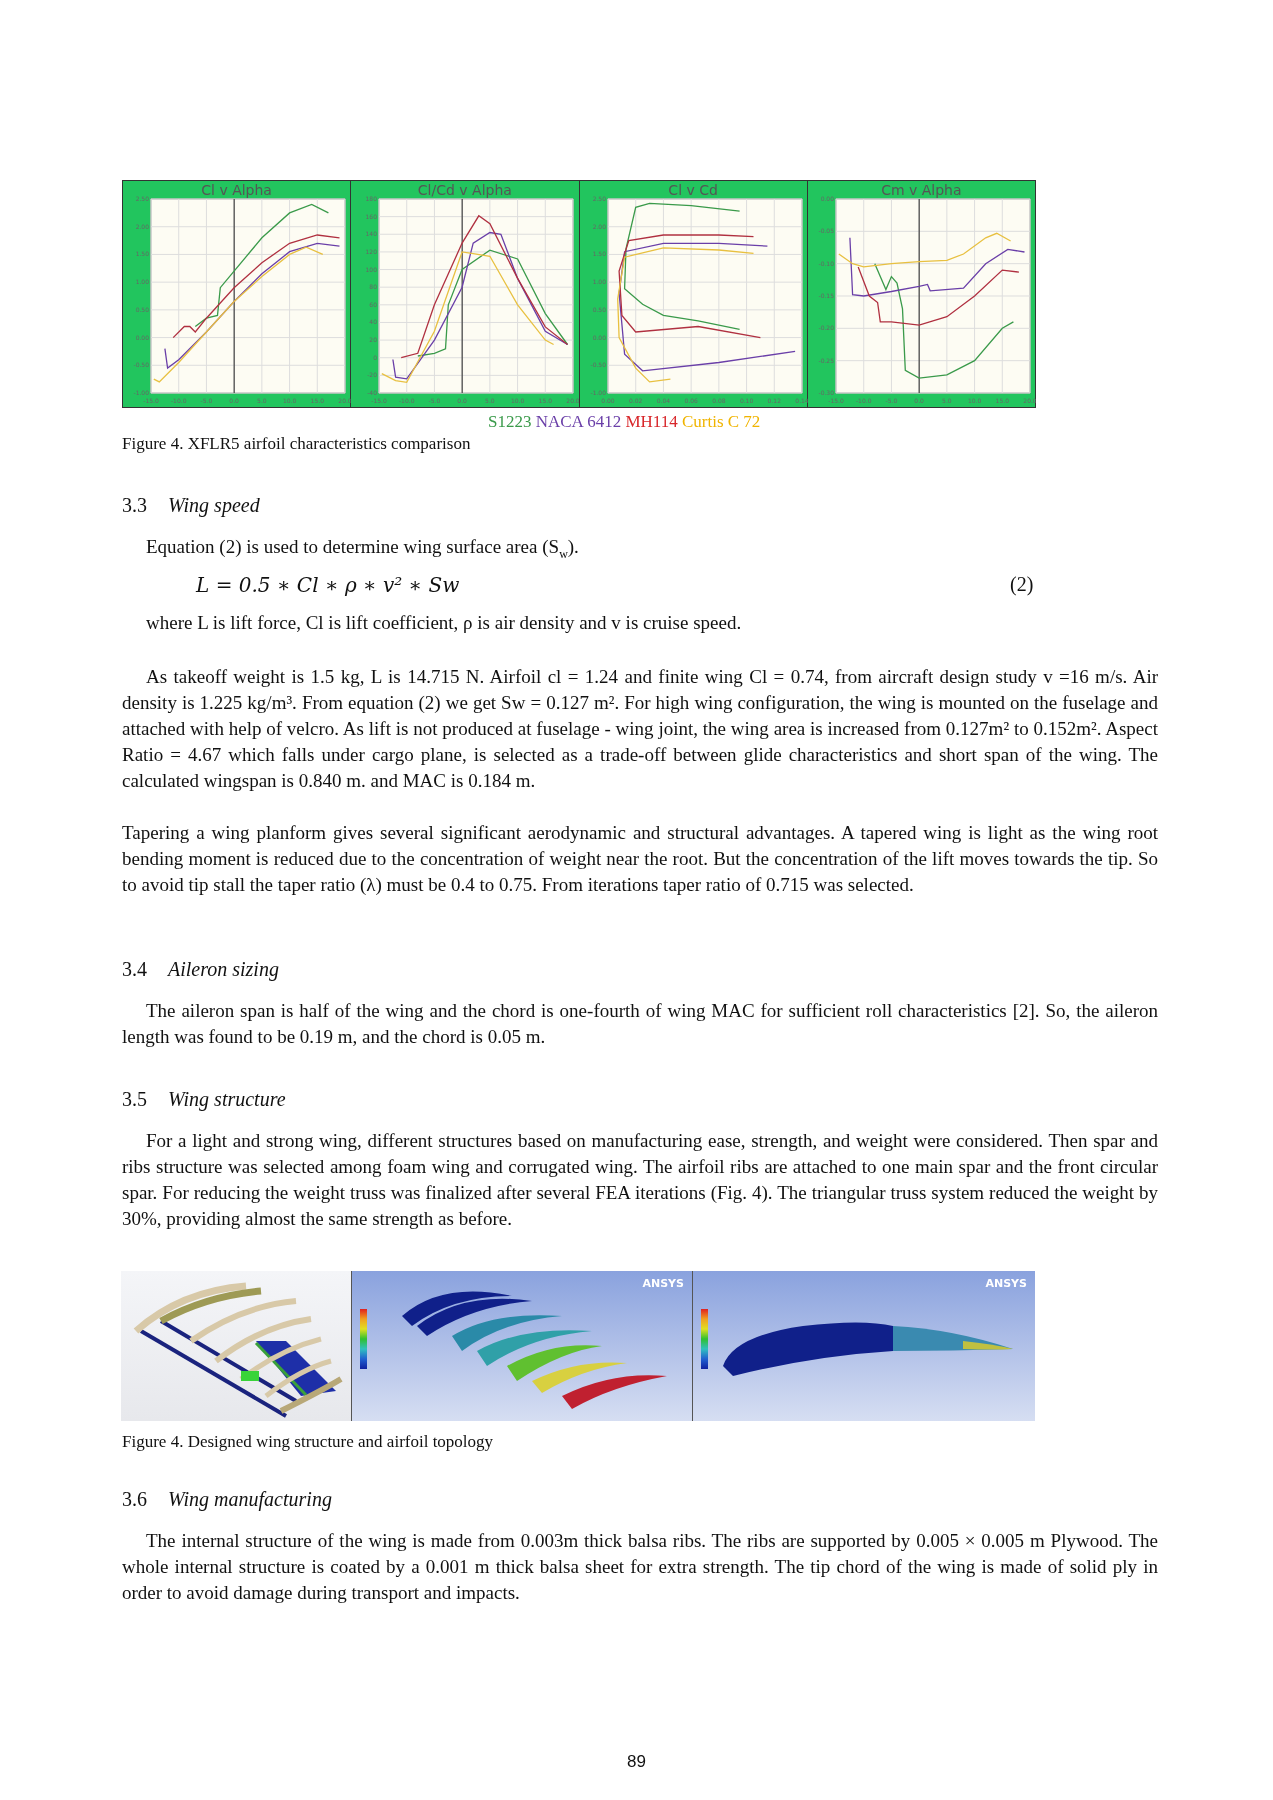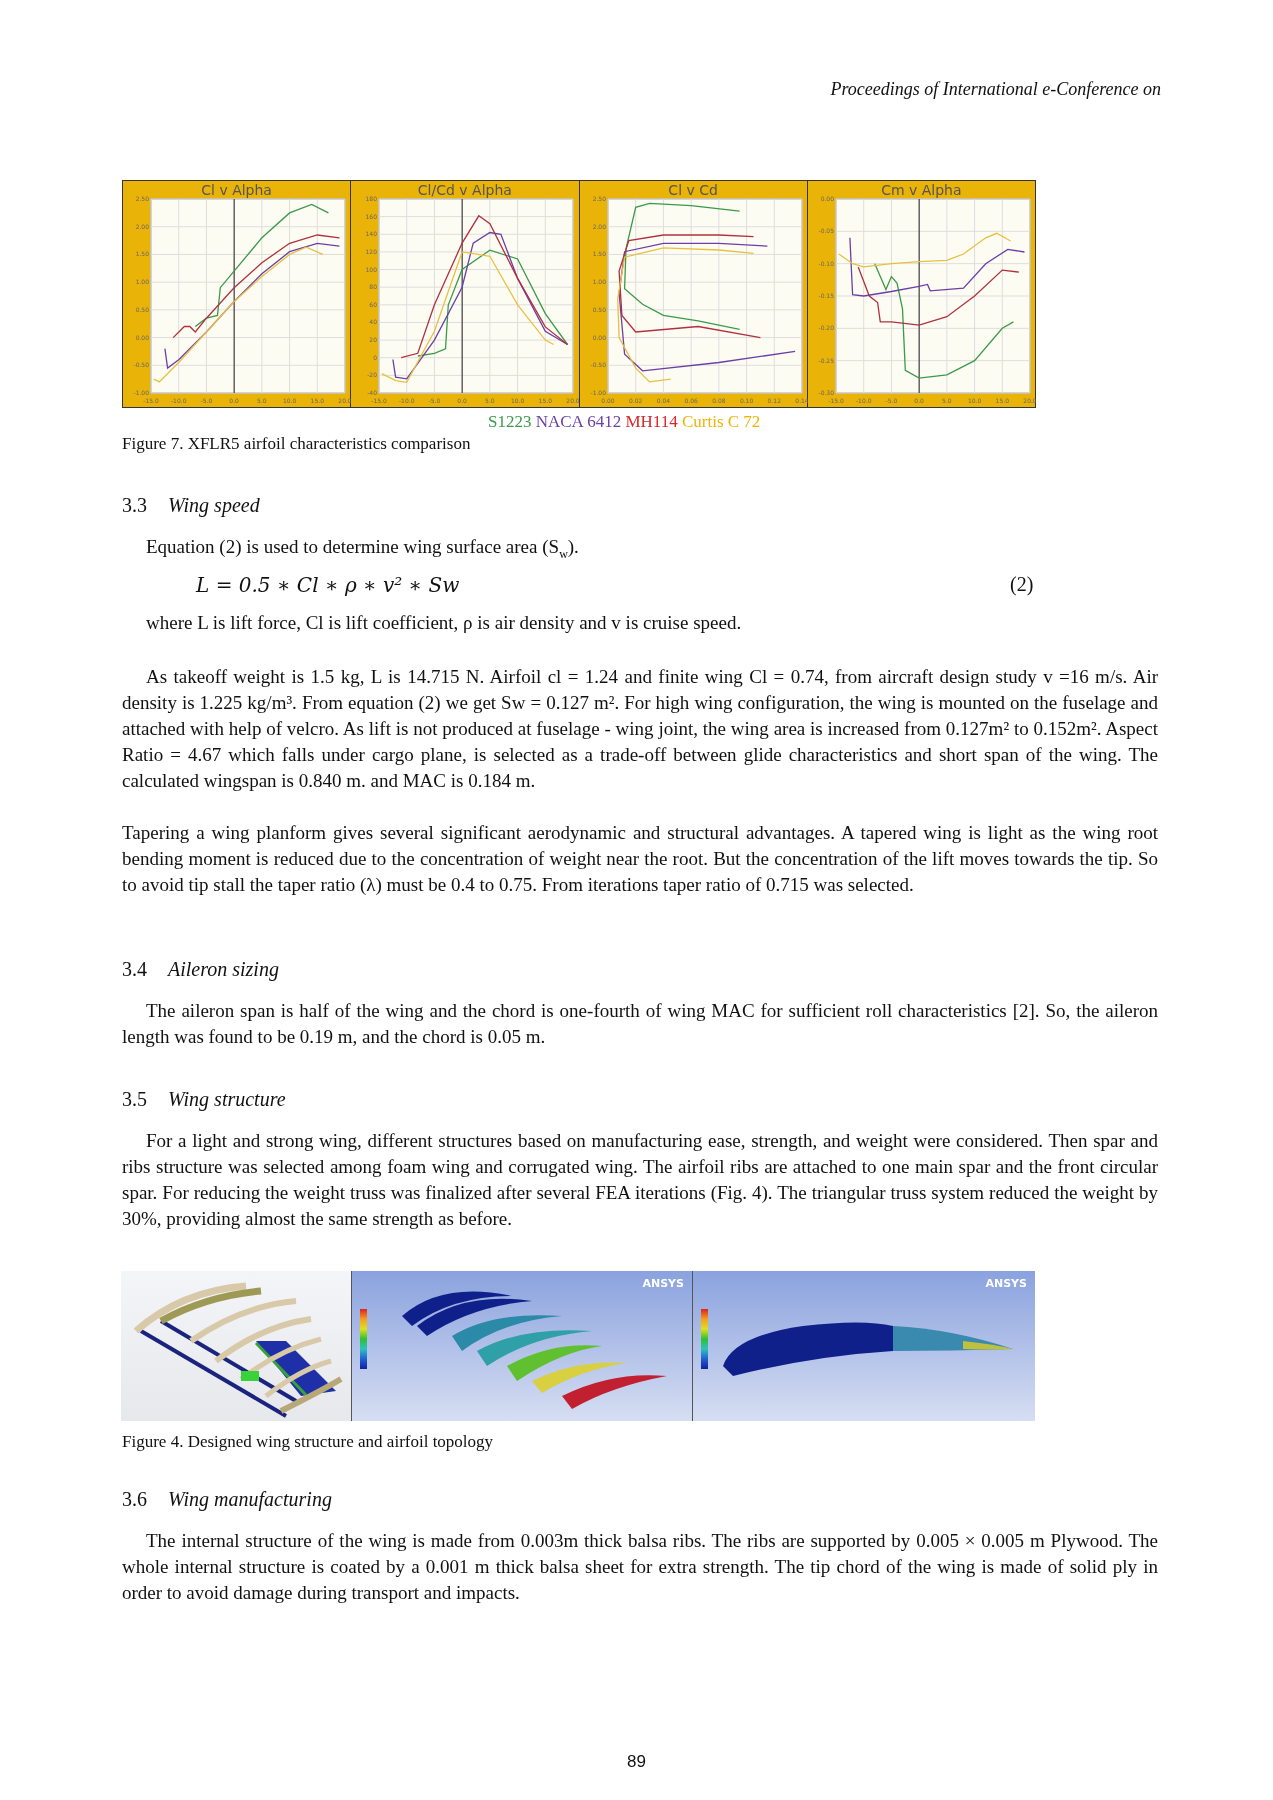--- a/index.html
+++ b/index.html
@@ -1,19 +1,19 @@
 <!DOCTYPE html>
 <html><head>
 <meta charset="utf-8">
 <style>
   html,body{margin:0;padding:0;background:#ffffff;}
   body{width:1273px;height:1800px;position:relative;font-family:"Liberation Serif","DejaVu Serif",serif;color:#111;}
   .header{position:absolute;right:112px;top:76px;text-align:right;font-style:italic;font-size:18px;line-height:26px;}
   .fig3{position:absolute;left:122px;top:180px;width:912px;height:226px;border:1px solid #333;display:flex;background:#fff;}
-  .panel{flex:1;border-right:1px solid #333;position:relative;background:#eab308;}
+  .panel{flex:1;border-right:1px solid #333;position:relative;background:#22c55e;}
   .panel:last-child{border-right:none;}
   .panel-title{position:absolute;top:1px;left:0;right:0;text-align:center;font-family:"DejaVu Sans",sans-serif;font-size:14px;color:#555;}
   .panel svg{position:absolute;left:0;top:0;}
   .legend{position:absolute;top:412px;left:488px;font-size:17px;}
   .caption{position:absolute;left:122px;font-size:17px;}
   .sec{position:absolute;left:122px;font-size:20px;}
   .sec .num{display:inline-block;width:46px;}
   .sec .title{font-style:italic;}
   .para{position:absolute;left:122px;width:1036px;font-size:19px;line-height:26px;text-align:justify;}
   .para.indent{text-indent:24px;}
@@ -24,21 +24,20 @@
   .f4b{width:340px;height:150px;background:linear-gradient(180deg,#8aa2de,#d6def2);border-left:1px solid #555;position:relative;overflow:hidden;}
   .f4c{width:342px;height:150px;background:linear-gradient(180deg,#8aa2de,#d6def2);border-left:1px solid #555;position:relative;overflow:hidden;}
   .ansys{position:absolute;right:8px;top:6px;font-family:"DejaVu Sans",sans-serif;font-weight:bold;color:#fff;font-size:11px;}
   .pagenum{position:absolute;top:1752px;left:0;width:1273px;text-align:center;font-family:"Liberation Sans",sans-serif;font-size:17px;}
   sub,sup{font-size:12px;}
 </style>
 </head>
 <body>
 
 <div class="header">
-  <div>Proceedings of International e-Conference on</div>
 </div>
 
 <div class="fig3">
   <div class="panel">
       <svg width="228" height="226" xmlns="http://www.w3.org/2000/svg">
         <rect x="28" y="18" width="194" height="194" fill="#fdfcf3" stroke="#999"></rect>
         <line x1="28" y1="18" x2="28" y2="212" stroke="#ddd"></line>
         <text x="28" y="222" font-size="6" fill="#666" text-anchor="middle" font-family="DejaVu Sans,sans-serif">-15.0</text>
         <line x1="55.714285714285715" y1="18" x2="55.714285714285715" y2="212" stroke="#ddd"></line>
         <text x="55.714285714285715" y="222" font-size="6" fill="#666" text-anchor="middle" font-family="DejaVu Sans,sans-serif">-10.0</text>
@@ -213,21 +212,21 @@
       <div class="panel-title">Cm v Alpha</div>
     </div>
 </div>
 
 <div class="legend">
   <span style="color:#3a9a4a">S1223</span>
   <span style="color:#6a3fa8">NACA 6412</span>
   <span style="color:#d8262a">MH114</span>
   <span style="color:#f0b400">Curtis C 72</span>
 </div>
-<div class="caption" style="top:434px">Figure 7. XFLR5 airfoil characteristics comparison</div>
+<div class="caption" style="top:434px">Figure 4. XFLR5 airfoil characteristics comparison</div>
 
 <div class="sec" style="top:494px">
   <span class="num">3.3</span><span class="title">Wing speed</span>
 </div>
 <div class="para indent" style="top:534px">Equation (2) is used to determine wing surface area (S<sub>w</sub>).</div>
 <div class="eq">L = 0.5 ∗ Cl ∗ ρ ∗ v² ∗ Sw</div>
 <div class="eqnum">(2)</div>
 <div class="para indent" style="top:610px">where L is lift force, Cl is lift coefficient, ρ is air density and v is cruise speed.</div>
 <div class="para indent" style="top:664px">As takeoff weight is 1.5 kg, L is 14.715 N. Airfoil cl = 1.24 and finite wing Cl = 0.74, from aircraft design study v =16 m/s. Air density is 1.225 kg/m³. From equation (2) we get Sw = 0.127 m². For high wing configuration, the wing is mounted on the fuselage and attached with help of velcro. As lift is not produced at fuselage - wing joint, the wing area is increased from 0.127m² to 0.152m². Aspect Ratio = 4.67 which falls under cargo plane, is selected as a trade-off between glide characteristics and short span of the wing. The calculated wingspan is 0.840 m. and MAC is 0.184 m.</div>
 <div class="para" style="top:820px">Tapering a wing planform gives several significant aerodynamic and structural advantages. A tapered wing is light as the wing root bending moment is reduced due to the concentration of weight near the root. But the concentration of the lift moves towards the tip. So to avoid tip stall the taper ratio (λ) must be 0.4 to 0.75. From iterations taper ratio of 0.715 was selected.</div>

